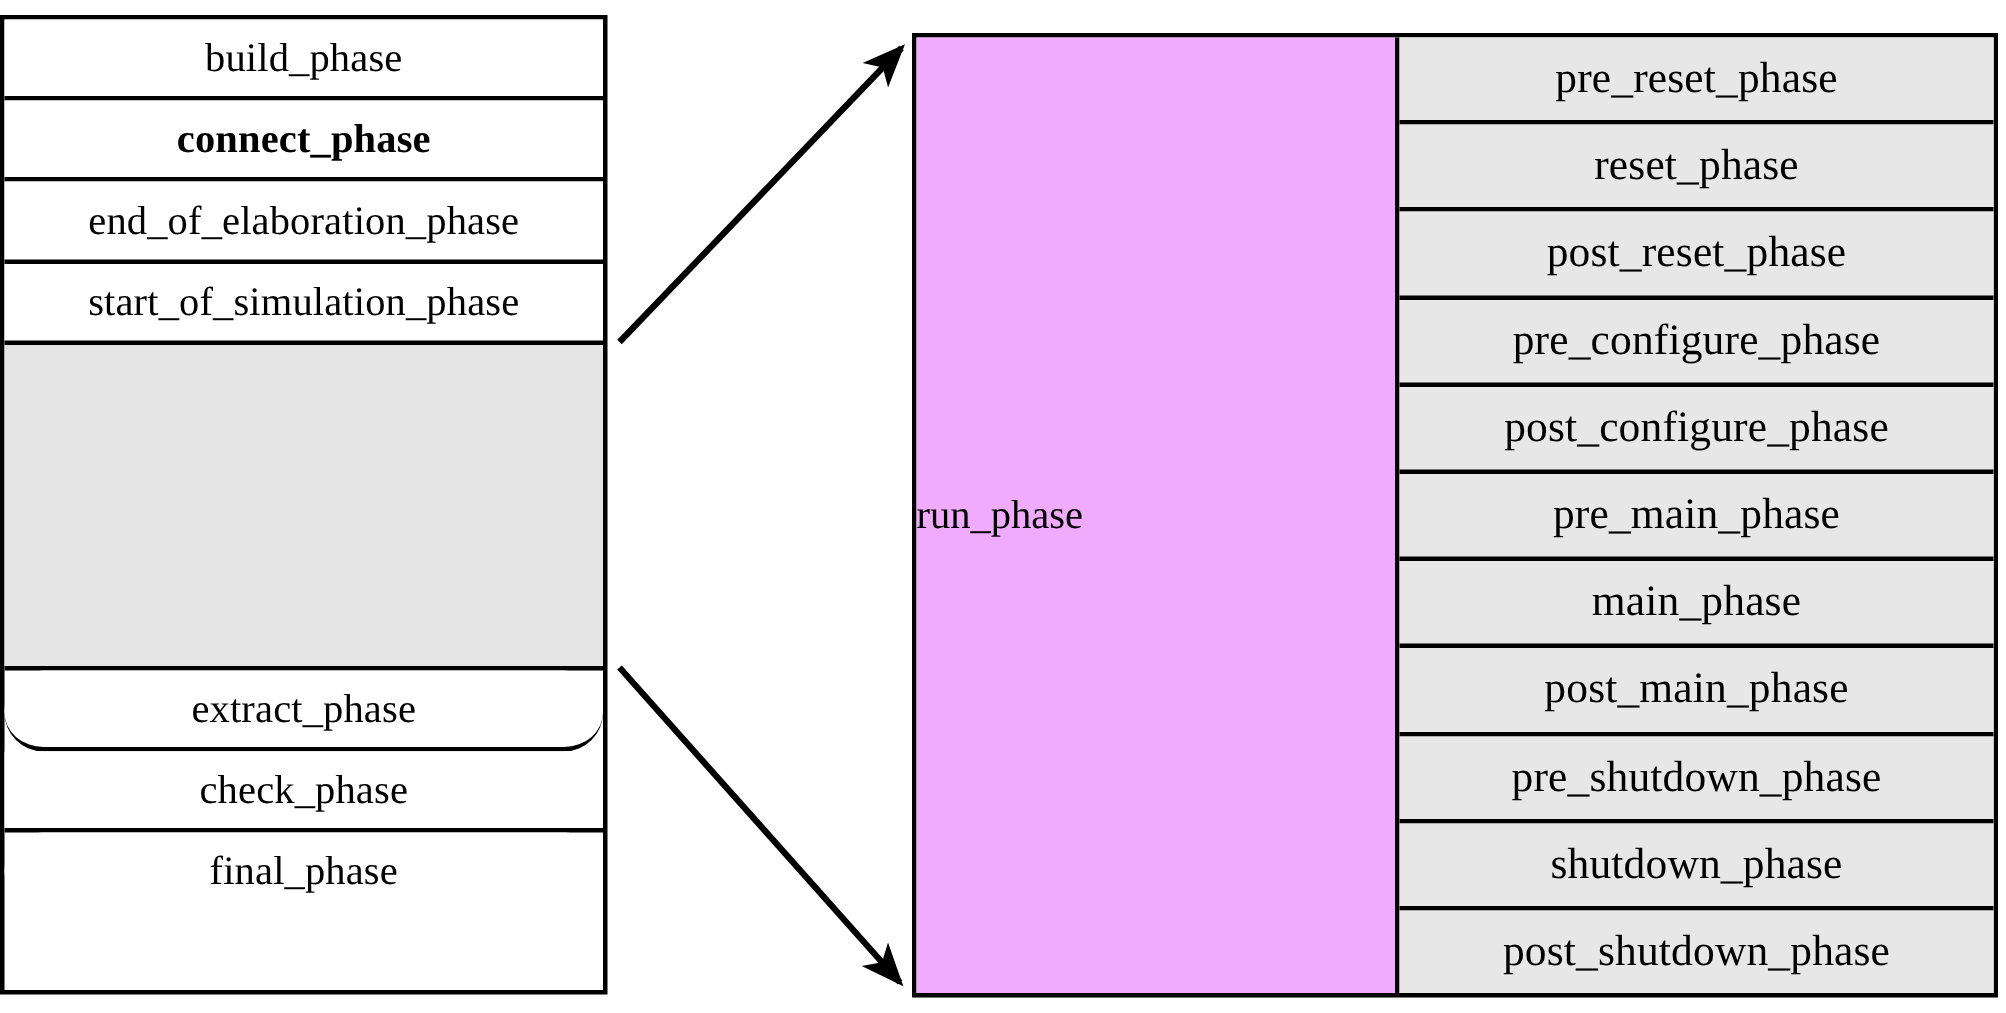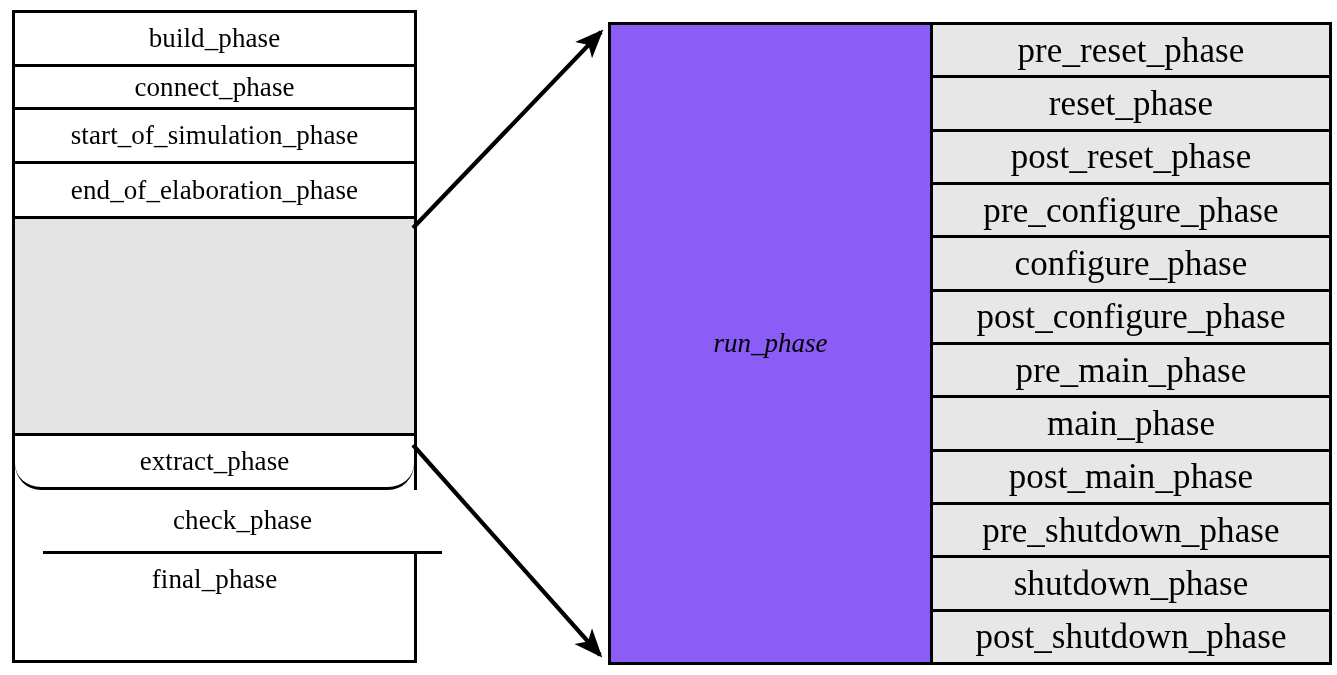--- a/index.html
+++ b/index.html
@@ -20,21 +20,21 @@
     position: absolute;
     left: 0;
     top: 0;
     width: 1337px;
     height: 675px;
   }
 
   
   #left-column {
     position: absolute;
-    left: 12px;
+    left: 0;
     top: 10px;
     width: 405px;
     height: 653px;
     box-sizing: border-box;
     border: 3px solid #000000;
     background: #ffffff;
     display: flex;
     flex-direction: column;
   }
   .left-cell {
@@ -67,23 +67,21 @@
     border: 3px solid #000000;
     background: #e7e7e7;
     display: flex;
     flex-direction: row;
   }
   #run-phase-label-area {
     width: 319px;
     flex: none;
     display: flex;
     align-items: center;
-    justify-content: center;
-    background: #8b5cf6;
-    font-style: italic;
+    background: #f0abfc;
   }
   #run-phase-label {
     font-size: 27px;
     line-height: 1;
     white-space: nowrap;
   }
   #subphase-column {
     flex: 1 1 auto;
     box-sizing: border-box;
     border-left: 3px solid #000000;
@@ -92,21 +90,21 @@
     background: #e7e7e7;
   }
   .sub-cell {
     box-sizing: border-box;
     flex: 1 1 0;
     display: flex;
     align-items: center;
     justify-content: center;
     background: #e7e7e7;
     border-bottom: 3px solid #000000;
-    font-size: 35px;
+    font-size: 29px;
     line-height: 1;
     letter-spacing: 0.1px;
     white-space: nowrap;
   }
   .sub-cell.last { border-bottom: none; }
 
   
   #arrow-layer {
     position: absolute;
     left: 0;
@@ -118,36 +116,36 @@
 </style>
 </head>
 <body>
 
 <div id="diagram">
 
   <div id="left-column">
     <div class="left-cell" style="height:54px;">
       <span>build_phase</span>
     </div>
-    <div class="left-cell" style="height:43px;">
+    <div class="left-cell" style="height:54px;font-weight:bold;">
       <span>connect_phase</span>
+    </div>
+    <div class="left-cell" style="height:55px;">
+      <span>end_of_elaboration_phase</span>
     </div>
     <div class="left-cell" style="height:54px;">
       <span>start_of_simulation_phase</span>
     </div>
-    <div class="left-cell" style="height:55px;">
-      <span>end_of_elaboration_phase</span>
-    </div>
     <div class="left-cell gap" style="height:217px;">
       <span></span>
     </div>
     <div class="left-cell" style="height:54px;border-radius:26px;">
       <span>extract_phase</span>
     </div>
-    <div class="left-cell" style="height:64px;margin-left:28px;">
+    <div class="left-cell" style="height:54px;">
       <span>check_phase</span>
     </div>
     <div class="left-cell last" style="height:51px;">
       <span>final_phase</span>
     </div>
   </div>
 
   <div id="run-phase-box">
 
     <div id="run-phase-label-area">
@@ -159,23 +157,20 @@
         <span>pre_reset_phase</span>
       </div>
       <div class="sub-cell">
         <span>reset_phase</span>
       </div>
       <div class="sub-cell">
         <span>post_reset_phase</span>
       </div>
       <div class="sub-cell">
         <span>pre_configure_phase</span>
-      </div>
-      <div class="sub-cell">
-        <span>configure_phase</span>
       </div>
       <div class="sub-cell">
         <span>post_configure_phase</span>
       </div>
       <div class="sub-cell">
         <span>pre_main_phase</span>
       </div>
       <div class="sub-cell">
         <span>main_phase</span>
       </div>

